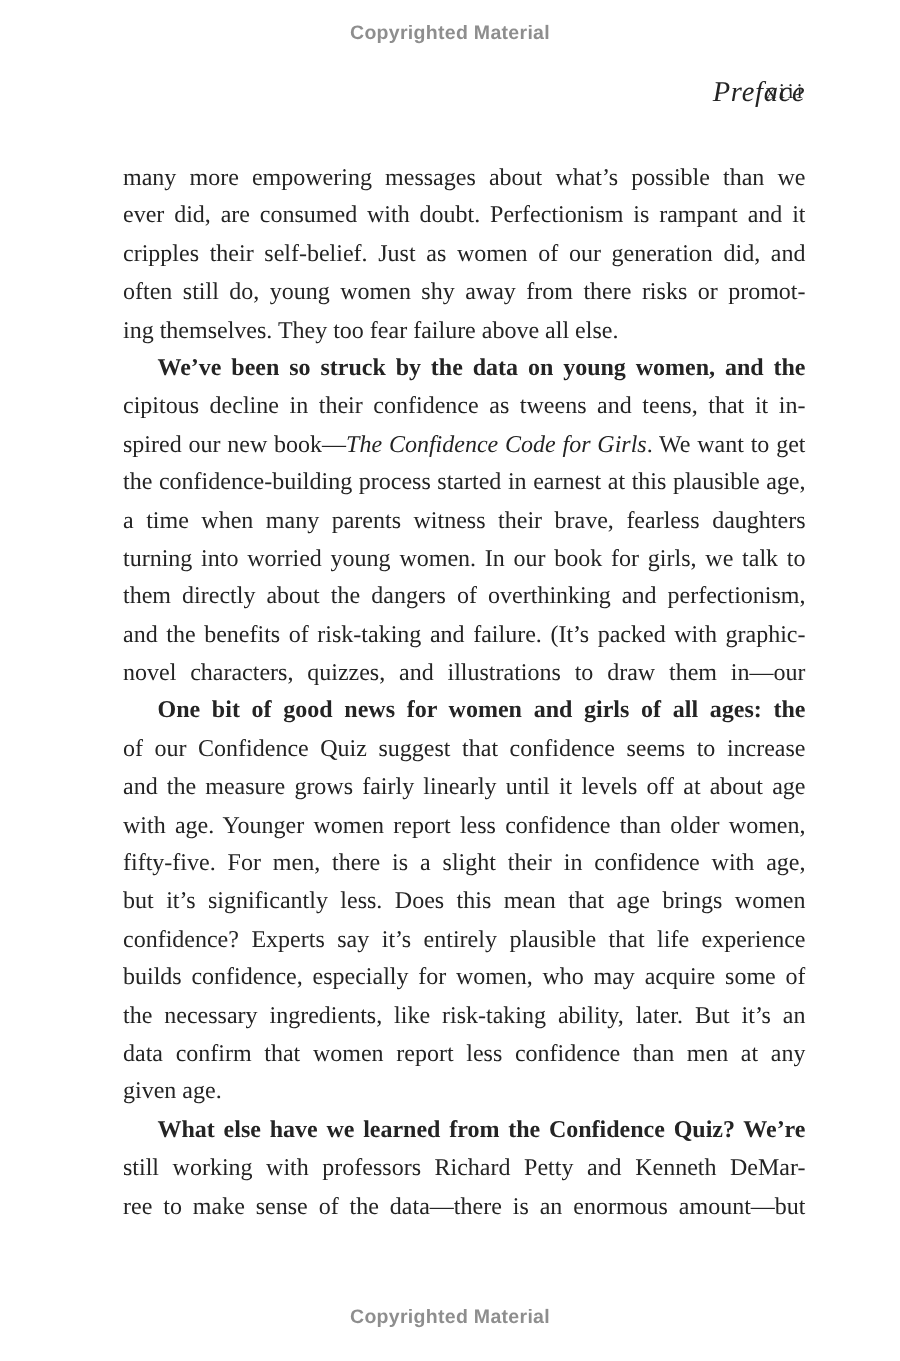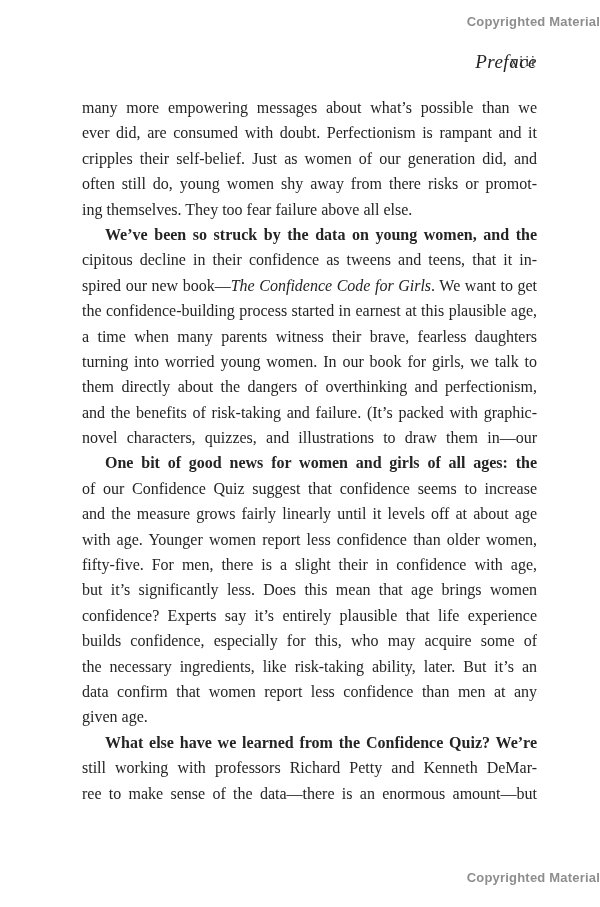--- a/index.html
+++ b/index.html
@@ -13,21 +13,21 @@
     height: 907px;
     background: var(--bg, #ffffff);
     overflow: hidden;
     font-family: "Liberation Serif", "DejaVu Serif", serif;
     color: var(--text, #242424);
   }
   .notice {
     position: absolute;
     left: 0;
     right: 0;
-    text-align: right;
+    text-align: center;
     font-family: "Liberation Sans", "DejaVu Sans", sans-serif;
     font-weight: bold;
     font-size: 13px;
     line-height: 16px;
     color: var(--notice, #8e8e8e);
     letter-spacing: 0.2px;
   }
   .notice.top { top: 14px; }
   .notice.bottom { top: 870px; }
   .header {
@@ -49,21 +49,21 @@
   .page-number {
     position: absolute;
     right: 0;
     top: 0;
     font-size: 14px;
     letter-spacing: 2px;
     color: var(--text, #242424);
   }
   .body-text {
     position: absolute;
-    top: 95px;
+    top: 106px;
     left: 82px;
     width: 455px;
     font-size: 16px;
   }
   .para { margin: 0; }
   .line {
     height: 25.4px;
     line-height: 25.4px;
     overflow: hidden;
     text-align: justify;
@@ -109,21 +109,21 @@
         <div class="line j"><span>novel characters, quizzes, and illustrations to draw them in—our</span></div>
       </div>
       <div class="para">
         <div class="line j first"><span>One bit of good news for women and girls of all ages: the results</span></div>
         <div class="line j"><span>of our Confidence Quiz suggest that confidence seems to increase</span></div>
         <div class="line j"><span>and the measure grows fairly linearly until it levels off at about age</span></div>
         <div class="line j"><span>with age. Younger women report less confidence than older women,</span></div>
         <div class="line j"><span>fifty-five. For men, there is a slight their in confidence with age,</span></div>
         <div class="line j"><span>but it’s significantly less. Does this mean that age brings women</span></div>
         <div class="line j"><span>confidence? Experts say it’s entirely plausible that life experience</span></div>
-        <div class="line j"><span>builds confidence, especially for this, who may acquire some of</span></div>
+        <div class="line j"><span>builds confidence, especially for women, who may acquire some of</span></div>
         <div class="line j"><span>the necessary ingredients, like risk-taking ability, later. But it’s an</span></div>
         <div class="line j"><span>data confirm that women report less confidence than men at any</span></div>
         <div class="line"><span>given age.</span></div>
       </div>
       <div class="para">
         <div class="line j first"><span>What else have we learned from the Confidence Quiz? We’re</span></div>
         <div class="line j"><span>still working with professors Richard Petty and Kenneth DeMar-</span></div>
         <div class="line j"><span>ree to make sense of the data—there is an enormous amount—but</span></div>
       </div>
     </div>

